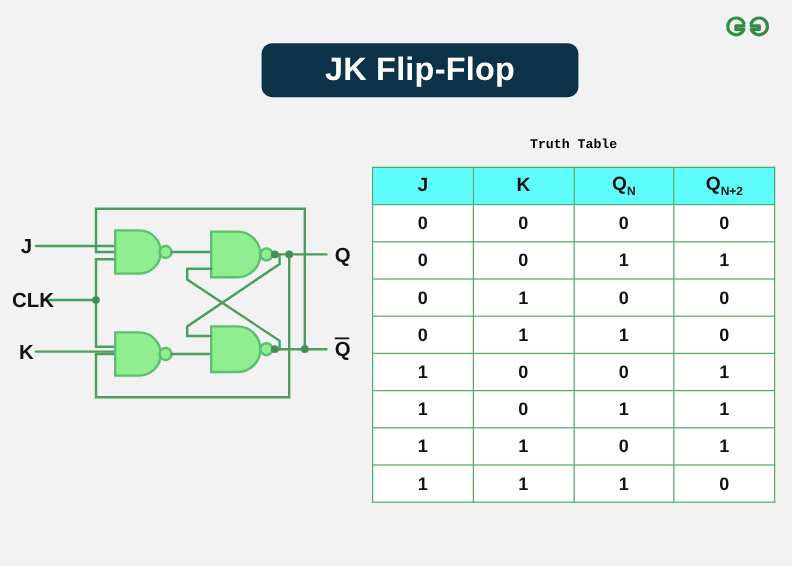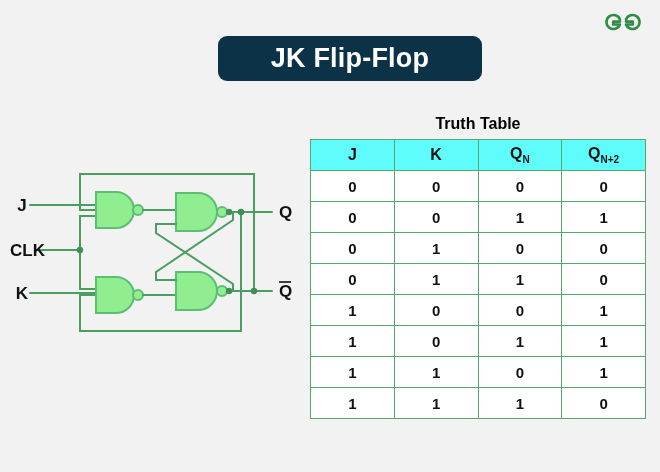--- a/index.html
+++ b/index.html
@@ -55,23 +55,24 @@
     height: 185px;
   }
 
   
   #table-caption {
     position: absolute;
     left: 310px;
     top: 115px;
     width: 336px;
     text-align: center;
-    font-size: 16px;
+    font-size: 11px;
     font-weight: bold;
     color: #000000;
+    font-family: Liberation Mono, monospace;
   }
   #truth-table {
     position: absolute;
     left: 310px;
     top: 139px;
     width: 336px;
     border-collapse: collapse;
     table-layout: fixed;
   }
   #truth-table th,

